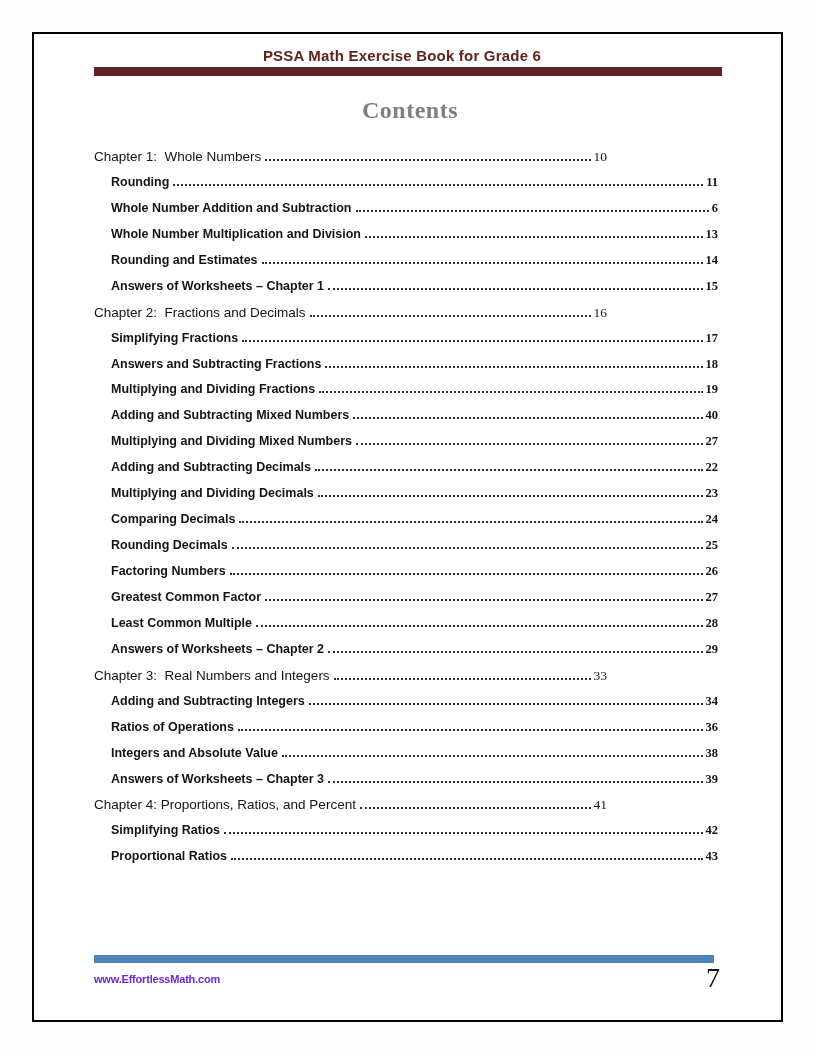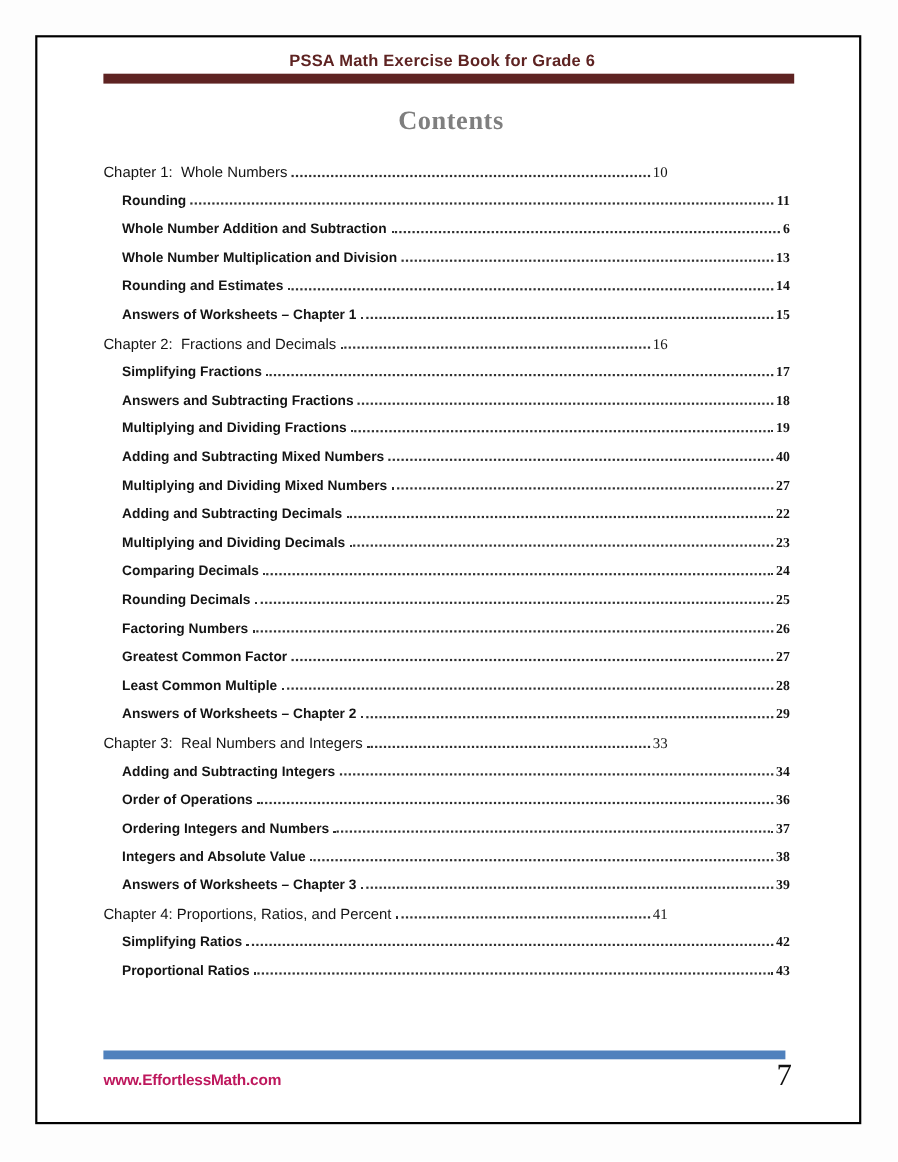--- a/index.html
+++ b/index.html
@@ -98,23 +98,23 @@
     left: 94px;
     top: 955px;
     width: 620px;
     height: 8px;
     background: var(--blue, #4f81bd);
   }
   .footer-site {
     position: absolute;
     left: 94px;
     top: 973px;
-    font-size: 14px;
-    font-weight: bold;
-    color: #be185d;
+    font-size: 11px;
+    font-weight: bold;
+    color: #6d28d9;
     letter-spacing: -0.2px;
   }
   .footer-pagenum {
     position: absolute;
     left: 688px;
     top: 962px;
     width: 32px;
     text-align: right;
     font-family: "Liberation Serif", serif;
     font-size: 28px;
@@ -238,30 +238,25 @@
       <span class="toc-label">Chapter 3:  Real Numbers and Integers</span>
       <span class="toc-leader"></span>
       <span class="toc-page">33</span>
     </div>
     <div class="toc-row entry">
       <span class="toc-label">Adding and Subtracting Integers</span>
       <span class="toc-leader"></span>
       <span class="toc-page">34</span>
     </div>
     <div class="toc-row entry">
-      <span class="toc-label">Order of Operations</span>
+      <span class="toc-label">Ratios of Operations</span>
       <span class="toc-leader"></span>
       <span class="toc-page">36</span>
     </div>
     <div class="toc-row entry">
-      <span class="toc-label">Ordering Integers and Numbers</span>
-      <span class="toc-leader"></span>
-      <span class="toc-page">37</span>
-    </div>
-    <div class="toc-row entry">
       <span class="toc-label">Integers and Absolute Value</span>
       <span class="toc-leader"></span>
       <span class="toc-page">38</span>
     </div>
     <div class="toc-row entry">
       <span class="toc-label">Answers of Worksheets – Chapter 3</span>
       <span class="toc-leader"></span>
       <span class="toc-page">39</span>
     </div>
     <div class="toc-row chapter">

